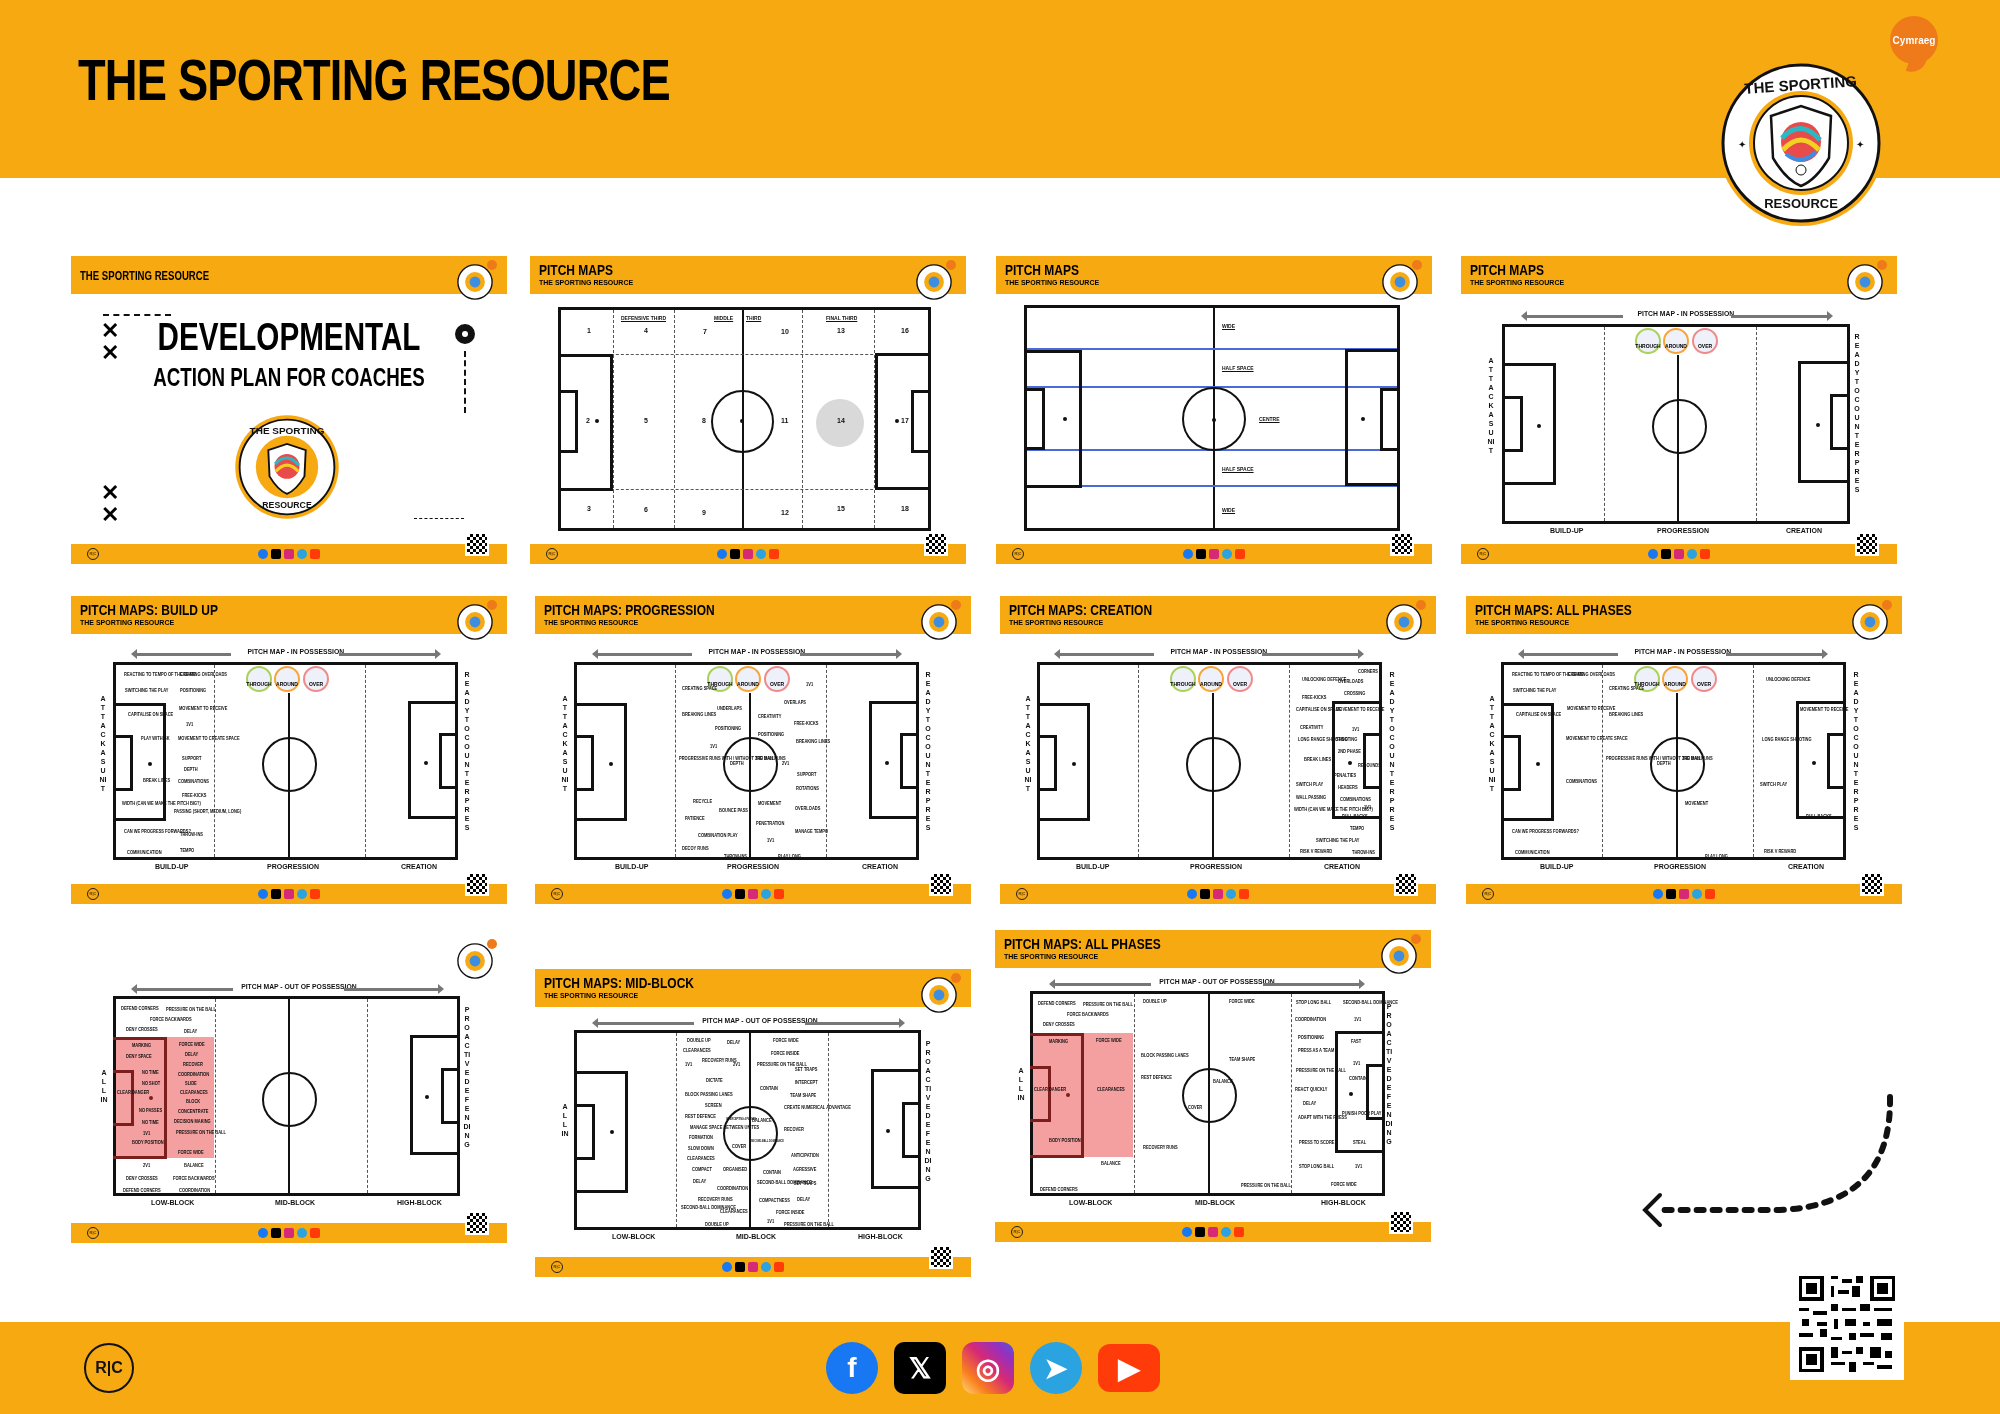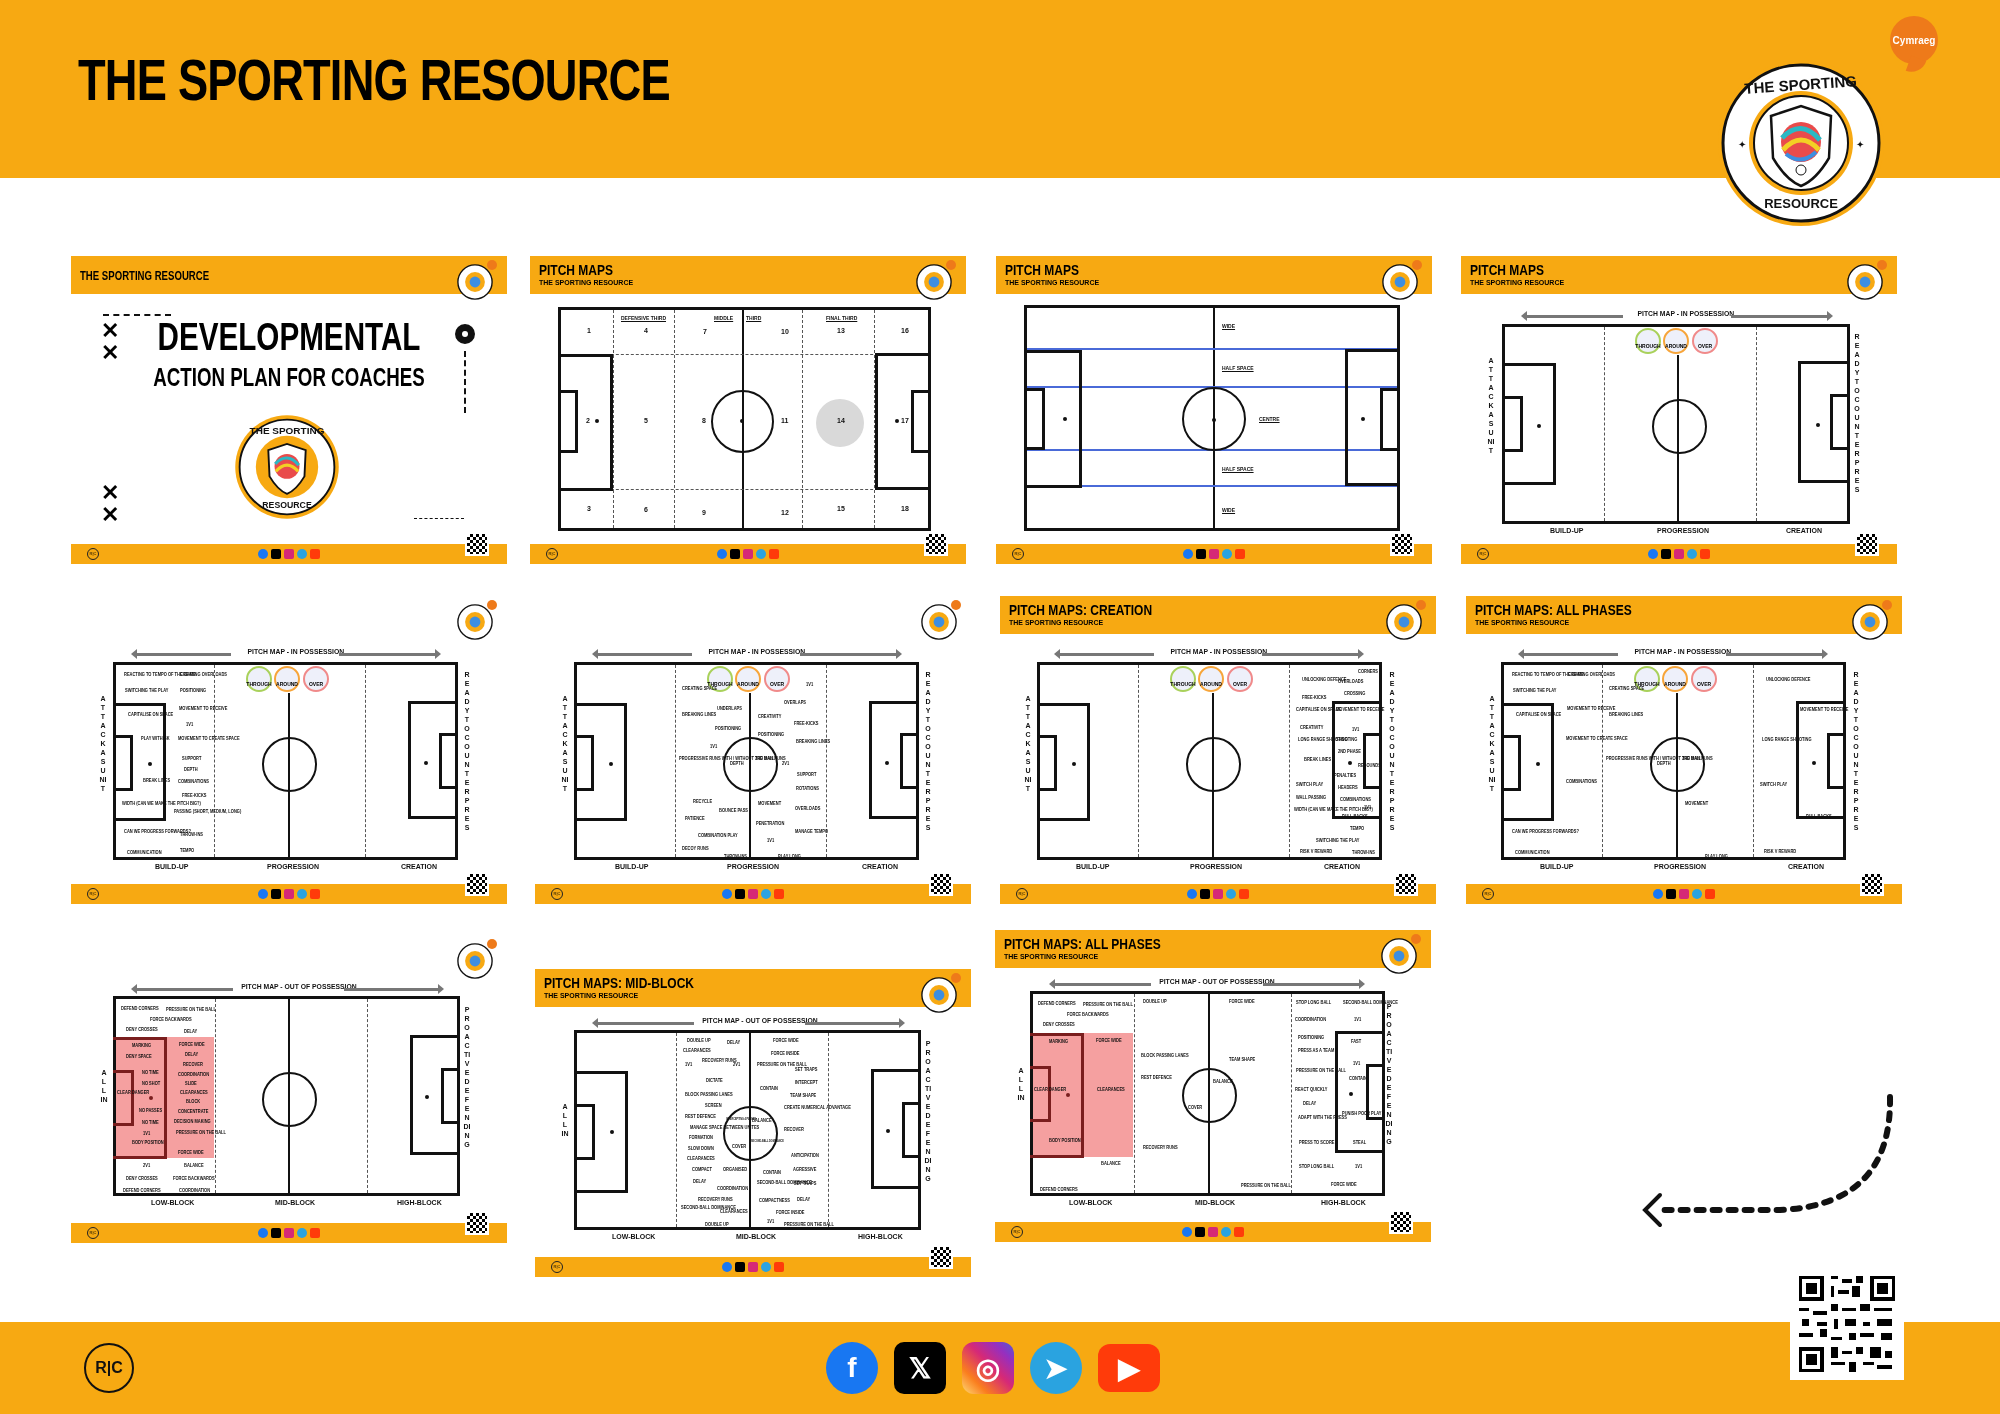--- a/index.html
+++ b/index.html
@@ -275,20 +275,24 @@
           <i style="background:#000;border-radius:2px"></i>
           <i style="background:#D62976;border-radius:2px"></i>
           <i style="background:#2AA3E0"></i>
           <i style="background:#FF3B0A;border-radius:2px"></i>
         </div>
       </div>
     <div class="qr"></div>
   </div>
 
   <div class="thumb" style="left:71px;top:596px">
+    <div class="hdr">
+      <div class="t1">PITCH MAPS: BUILD UP</div>
+      <div class="t2">THE SPORTING RESOURCE</div>
+    </div>
     <div class="mini-bubble"></div>
     <svg class="mini-logo" viewBox="0 0 40 40">
         <circle cx="20" cy="20" r="19" fill="#fff" stroke="#111" stroke-width="1.5"></circle>
         <circle cx="20" cy="20" r="11" fill="#F7A912"></circle>
         <circle cx="20" cy="20" r="6" fill="#3D8EE0"></circle>
       </svg>
     <div class="arrowbar l" style="left:66px;top:57px;width:94px"></div>
     <div class="arrowtitle" style="left:168px;top:51px">PITCH MAP - IN POSSESSION</div>
     <div class="arrowbar r" style="left:268px;top:57px;width:96px"></div>
     <div class="vtext" style="left:28px;top:98px">ATTACK AS UNIT</div>
@@ -338,20 +342,24 @@
           <i style="background:#000;border-radius:2px"></i>
           <i style="background:#D62976;border-radius:2px"></i>
           <i style="background:#2AA3E0"></i>
           <i style="background:#FF3B0A;border-radius:2px"></i>
         </div>
       </div>
     <div class="qr"></div>
   </div>
 
   <div class="thumb" style="left:535px;top:596px">
+    <div class="hdr">
+      <div class="t1">PITCH MAPS: PROGRESSION</div>
+      <div class="t2">THE SPORTING RESOURCE</div>
+    </div>
     <div class="mini-bubble"></div>
     <svg class="mini-logo" viewBox="0 0 40 40">
         <circle cx="20" cy="20" r="19" fill="#fff" stroke="#111" stroke-width="1.5"></circle>
         <circle cx="20" cy="20" r="11" fill="#F7A912"></circle>
         <circle cx="20" cy="20" r="6" fill="#3D8EE0"></circle>
       </svg>
     <div class="arrowbar l" style="left:63px;top:57px;width:94px"></div>
     <div class="arrowtitle" style="left:165px;top:51px">PITCH MAP - IN POSSESSION</div>
     <div class="arrowbar r" style="left:265px;top:57px;width:96px"></div>
     <div class="vtext" style="left:26px;top:98px">ATTACK AS UNIT</div>

